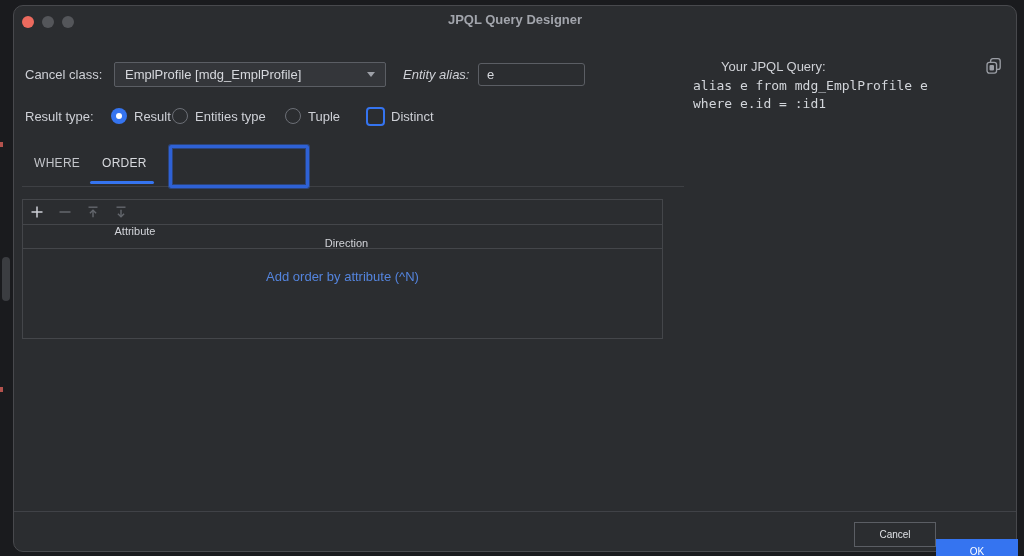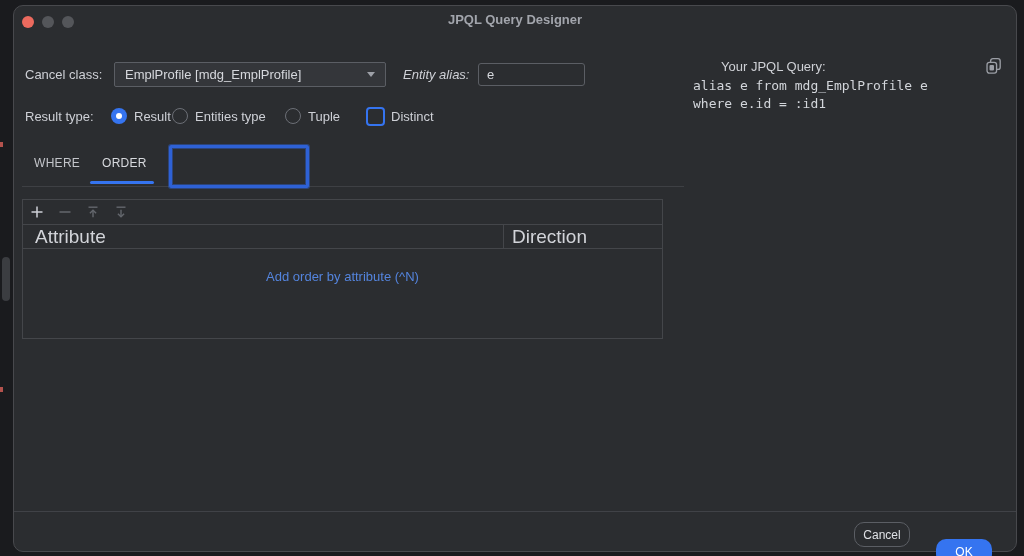--- a/index.html
+++ b/index.html
@@ -51,36 +51,36 @@
                   border:3px solid #2e61d5;border-radius:2px;
                   box-shadow:0 0 0 1px rgba(46,97,213,.45), inset 0 0 0 1px rgba(46,97,213,.45);}
 
   
   .order-table{position:absolute;left:8px;top:193px;width:641px;height:140px;border:1px solid #44464a;
                box-sizing:border-box;background:#2b2d30;}
   .tbl-toolbar{position:absolute;left:0;top:0;right:0;height:25px;border-bottom:1px solid #44464a;
                display:flex;align-items:center;gap:12px;padding-left:6px;box-sizing:border-box;}
   .tool-btn{width:16px;height:16px;display:inline-flex;align-items:center;justify-content:center;cursor:pointer;}
   .tbl-header{position:absolute;left:0;top:25px;right:0;height:23px;border-bottom:1px solid #44464a;
-              display:flex;align-items:center;font-size:19px;color:#d2d4d9;}
+              display:flex;align-items:center;font-size:11px;color:#d2d4d9;flex-direction:column;}
   .col-attr{width:480px;padding-left:12px;box-sizing:border-box;}
   .col-div{width:1px;height:23px;background:#44464a;}
   .col-dir{padding-left:8px;}
   .tbl-body{position:absolute;left:0;top:49px;right:0;bottom:0;text-align:center;}
   .empty-link{display:inline-block;margin-top:20px;font-size:13px;color:#5484dd;cursor:pointer;}
 
   
   .query-label{position:absolute;left:679px;top:53px;font-size:13px;color:#cfd1d6;margin-left:28px;}
   .copy-btn{position:absolute;left:971px;top:51px;width:18px;height:18px;cursor:pointer;}
   .query-text{position:absolute;left:679px;top:71px;font-family:"DejaVu Sans Mono",monospace;
               font-size:13px;line-height:17.5px;color:#d3d6db;white-space:pre;}
 
   
   .footer-separator{position:absolute;left:0;right:0;top:505px;height:1px;background:#404247;}
-  .btn{position:absolute;top:516px;width:56px;height:25px;border-radius:10px;font-size:12px;
+  .btn{position:absolute;top:516px;width:82px;height:25px;border-radius:0;font-size:10px;
        display:flex;align-items:center;justify-content:center;box-sizing:border-box;cursor:pointer;}
   .btn-cancel{left:840px;background:transparent;border:1px solid #5b5e64;color:#dfe1e5;}
   .btn-ok{left:922px;background:#3574f0;border:none;color:#ffffff;margin-top:17px;}
 </style>
 </head>
 <body>
 
 <div class="stage">
 
   <div class="bg-redmark" style="left:0;top:142px;"></div>

